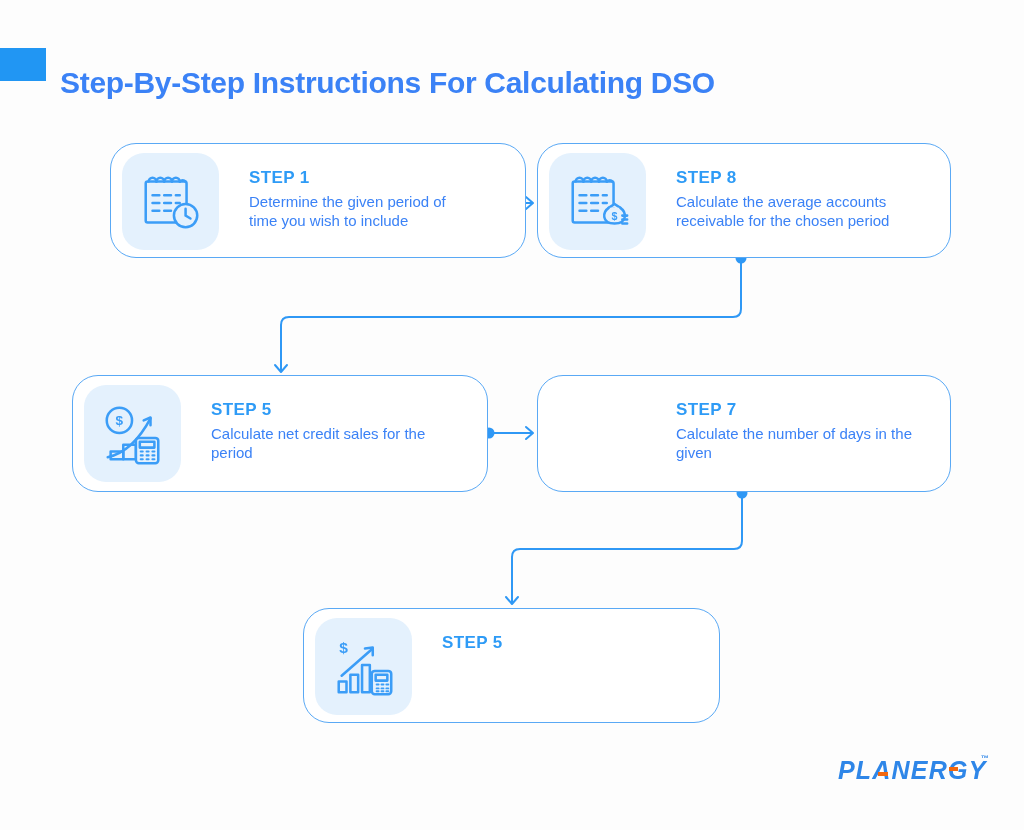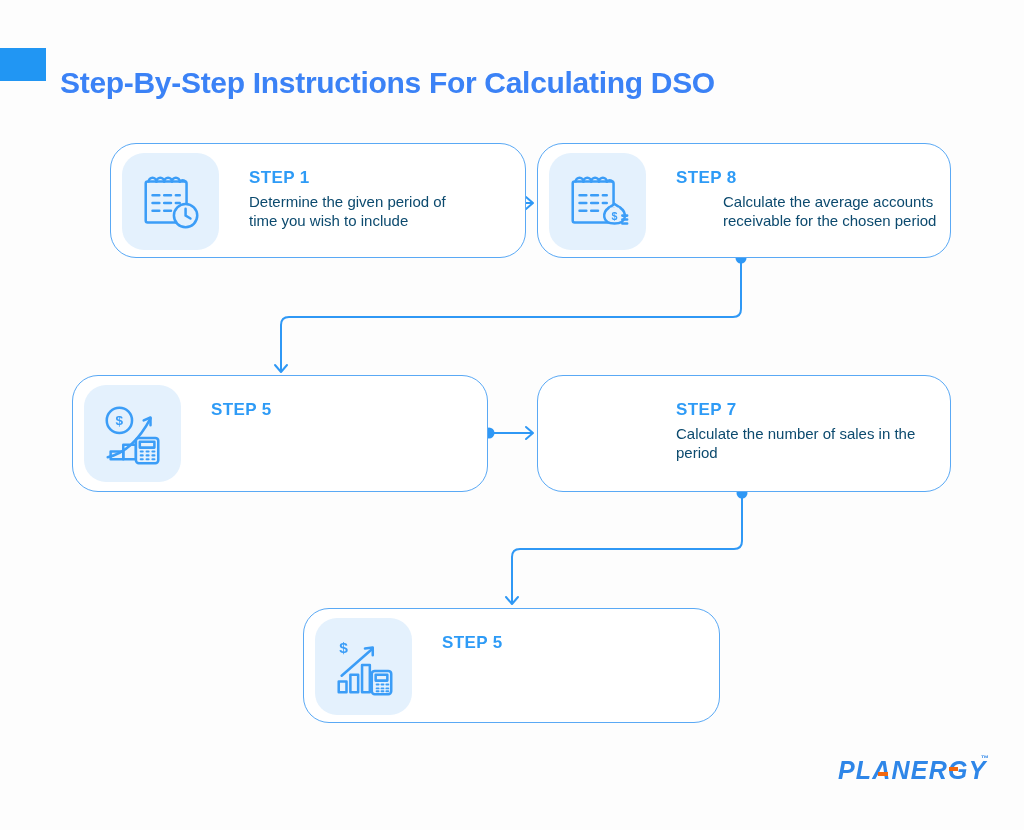--- a/index.html
+++ b/index.html
@@ -29,24 +29,24 @@
   .tile{
     position:absolute;left:11px;top:9px;width:97px;height:97px;border-radius:22px;
     background:#e4f1fd;display:flex;align-items:center;justify-content:center;
   }
   .step-label{
     position:absolute;left:138px;top:24px;
     font-size:17px;font-weight:700;color:#2e9bf6;letter-spacing:0.4px;
   }
   .step-desc{
     position:absolute;left:138px;top:48px;
-    font-size:15px;font-weight:500;color:#0c4a6e;line-height:19px;
+    font-size:15px;font-weight:500;color:#3b82f6;line-height:19px;
   }
   .card1 .step-desc{width:218px;}
-  .card2 .step-desc{width:242px;margin-left:47px;}
+  .card2 .step-desc{width:242px;}
   .card3 .step-desc{width:250px;}
   .card4 .step-desc{width:240px;}
   .card5 .step-desc{width:250px;}
   
   .connector-layer{position:absolute;left:0;top:0;width:1024px;height:830px;pointer-events:none;}
   
   .logo{
     position:absolute;left:838px;top:756px;width:160px;height:34px;
     color:#2e86e8;font-size:25px;font-weight:700;letter-spacing:1.2px;
   }
@@ -141,25 +141,26 @@
         <rect x="13" y="54" width="13" height="8"></rect>
         <rect x="26" y="47" width="13" height="15"></rect>
         <rect x="39" y="40" width="23" height="26" rx="3" fill="#e4f1fd"></rect>
         <rect x="43" y="44" width="15" height="6"></rect>
         <path d="M44,54 h2 M50,54 h2 M56,54 h2 M44,58 h2 M50,58 h2 M56,58 h2 M44,62 h2 M50,62 h2 M56,62 h2" stroke-width="2.2"></path>
       </g>
       <text x="22" y="27" font-family="Liberation Sans, sans-serif" font-size="14" font-weight="bold" fill="#3b9df7" text-anchor="middle">$</text>
     </svg>
   </div>
   <div class="step-label">STEP 5</div>
+  <div class="step-desc">Calculate net credit sales for the period</div>
 </div>
 
 <div class="card card4">
   <div class="step-label">STEP 7</div>
-  <div class="step-desc">Calculate the number of sales in the period</div>
+  <div class="step-desc">Calculate the number of days in the given</div>
 </div>
 
 <div class="card card5">
   <div class="tile">
     <svg class="icon-svg" width="70" height="70" viewBox="0 0 72 72" fill="none" xmlns="http://www.w3.org/2000/svg">
       <g stroke="#3b9df7" stroke-width="2.6" stroke-linecap="round" stroke-linejoin="round">
         <path d="M13,45 L45,17"></path>
         <path d="M37,17 L45,16 L45,24"></path>
         <rect x="10" y="51" width="8" height="11"></rect>
         <rect x="22" y="44" width="8" height="18"></rect>

